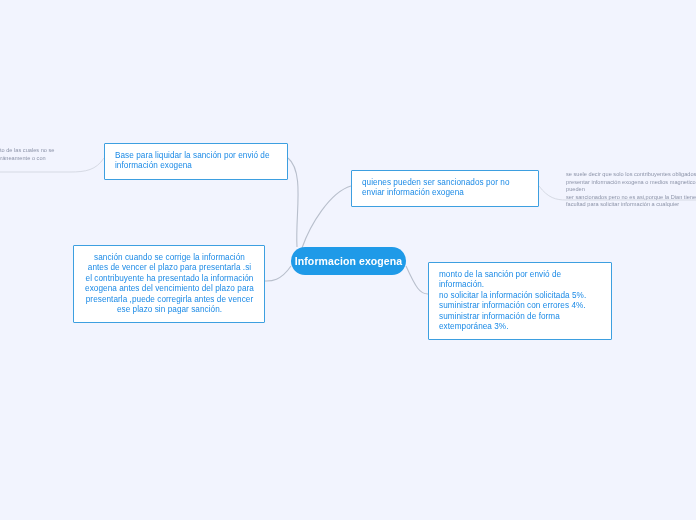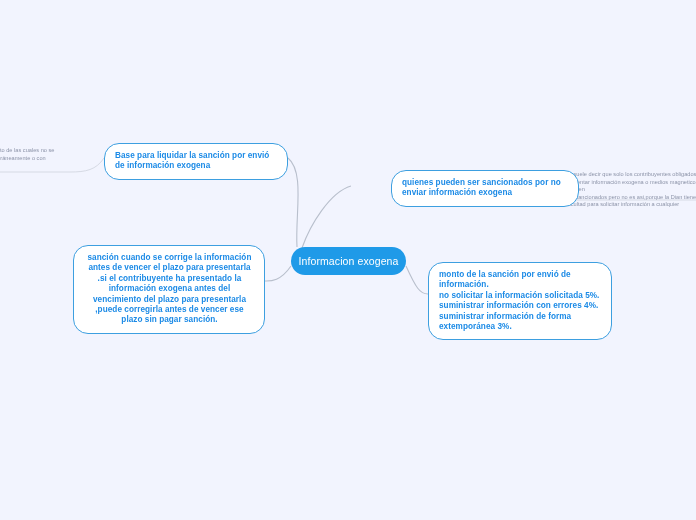--- a/index.html
+++ b/index.html
@@ -29,38 +29,38 @@
     top: 0;
     width: 696px;
     height: 520px;
     pointer-events: none;
   }
   .node {
     position: absolute;
     box-sizing: border-box;
     background: #ffffff;
     border: 1px solid #3d9fe0;
-    border-radius: 15px;
+    border-radius: 1px;
     color: #1b8ae6;
-    font-weight: bold;
+    font-weight: normal;
     font-size: 8.2px;
     line-height: 10.4px;
     letter-spacing: 0.05px;
     padding: 7px 9px 7px 10px;
     white-space: pre-line;
     z-index: 5;
   }
   .node-central {
     position: absolute;
     box-sizing: border-box;
     background: #1f9ae8;
     border: none;
     border-radius: 14px;
     color: #ffffff;
-    font-weight: normal;
+    font-weight: bold;
     font-size: 10.5px;
     line-height: 13px;
     letter-spacing: 0.1px;
     display: flex;
     align-items: center;
     justify-content: center;
     text-align: center;
     z-index: 6;
   }
   .node-ghost {
@@ -70,21 +70,21 @@
     font-weight: normal;
     font-size: 5.6px;
     line-height: 7.6px;
     letter-spacing: 0.02px;
     white-space: pre-line;
     background: transparent;
     border: none;
     z-index: 4;
   }
   #n-base       { left: 104px; top: 143px; width: 184px; min-height: 31px; }
-  #n-quienes    { left: 351px; top: 170px; width: 188px; min-height: 31px; margin-left: 40px; }
+  #n-quienes    { left: 351px; top: 170px; width: 188px; min-height: 31px; }
   #n-sancion    { left: 73px;  top: 245px; width: 192px; min-height: 73px; text-align: center; }
   #n-monto      { left: 428px; top: 262px; width: 184px; min-height: 64px; }
   #n-central    { left: 291px; top: 247px; width: 115px; height: 28px; }
   #g-left       { left: -6px;  top: 147px; width: 86px;  }
   #g-right      { left: 566px; top: 171px; width: 136px; }
 </style>
 </head>
 <body>
 
 <div id="canvas">

